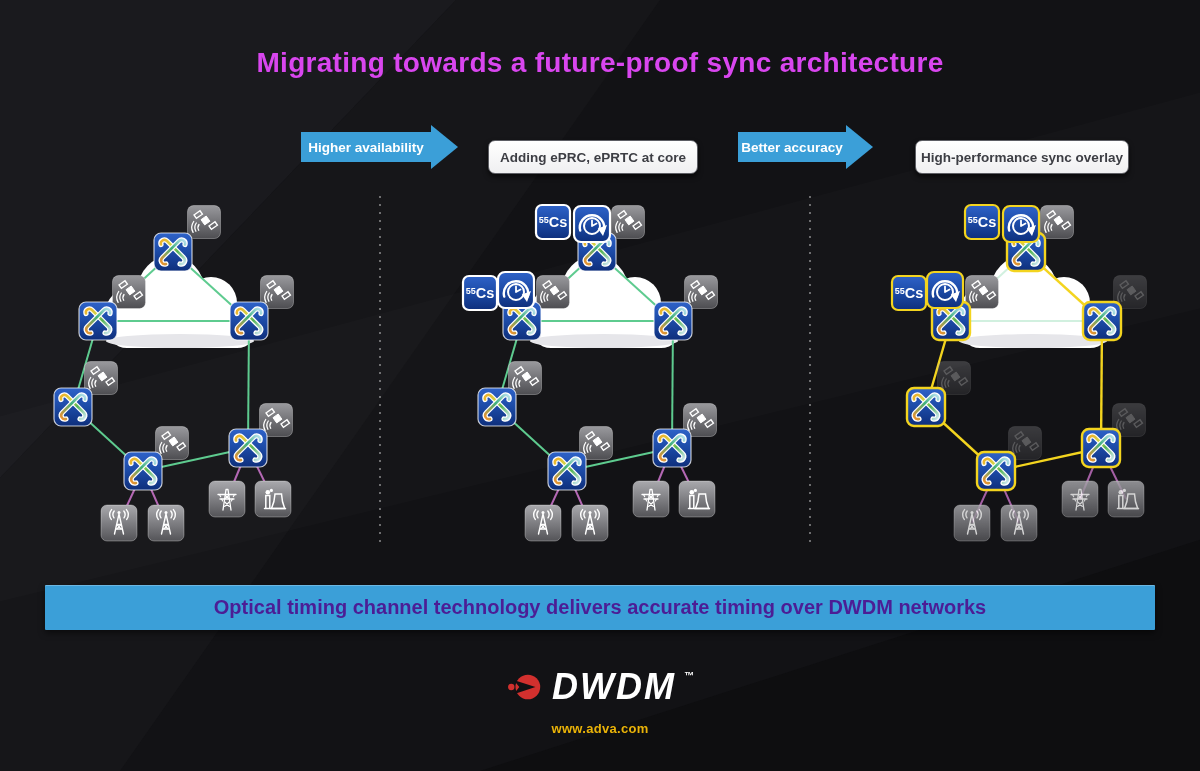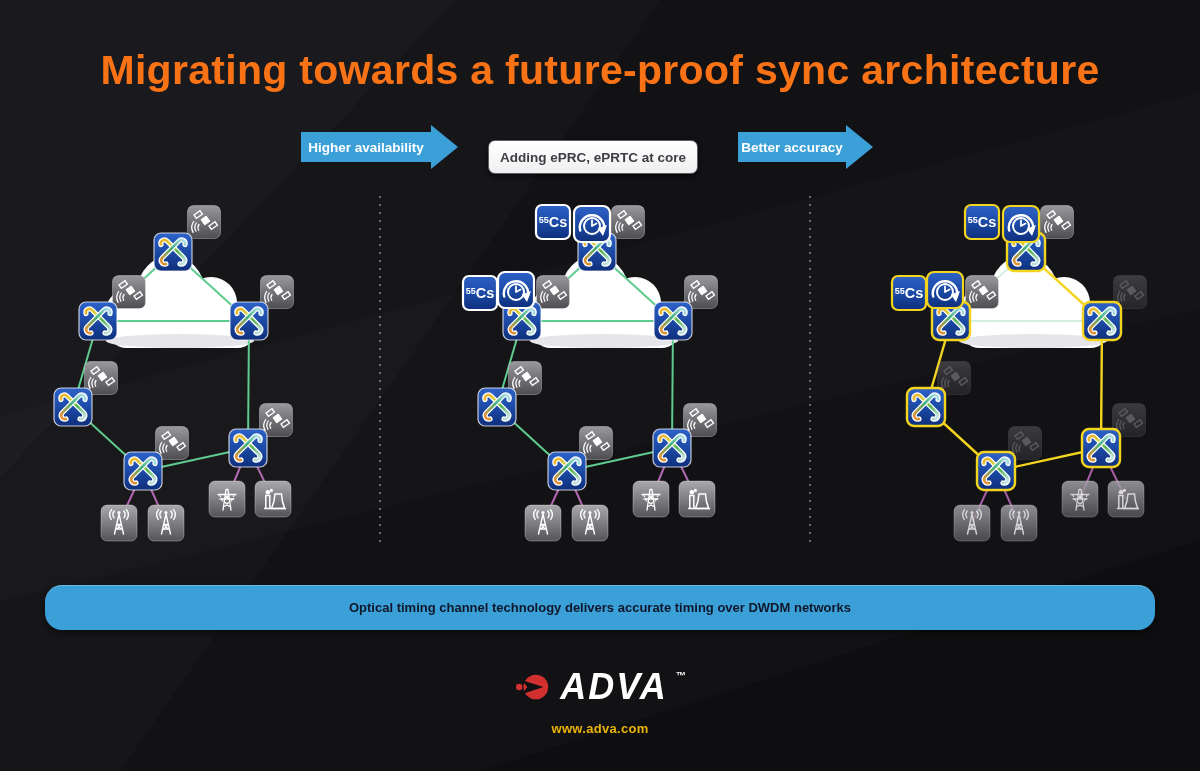--- a/index.html
+++ b/index.html
@@ -3,42 +3,42 @@
 <meta charset="utf-8">
 <style>
   html,body{margin:0;padding:0;background:#0a0a0c;}
   .stage{position:relative;width:1200px;height:771px;overflow:hidden;
          background:#121215;font-family:"Liberation Sans",sans-serif;}
   .bg-shard{position:absolute;inset:0;pointer-events:none;}
   .bg-a{background:#1a1a1e;clip-path:polygon(0 0,38% 0,0 62%);}
   .bg-b{background:#161619;clip-path:polygon(38% 0,55% 0,10% 100%,0 100%,0 62%);}
   .bg-c{background:#0e0e10;clip-path:polygon(100% 70%,100% 100%,40% 100%);}
   .bg-d{background:rgba(255,255,255,0.015);clip-path:polygon(100% 12%,100% 40%,0 78%,0 54%);}
-  .title{position:absolute;top:47px;left:0;width:100%;text-align:center;color:#f97316;
-         font-size:41px;font-weight:700;letter-spacing:.3px;}
+  .title{position:absolute;top:47px;left:0;width:100%;text-align:center;color:#d946ef;
+         font-size:28px;font-weight:700;letter-spacing:.3px;}
   .arrow{position:absolute;top:132px;height:30px;background:var(--accent);color:#fff;
          font-weight:700;font-size:13.5px;display:flex;align-items:center;justify-content:center;}
   .arrow::after{content:'';position:absolute;left:100%;top:-7px;width:0;height:0;
          border-top:22px solid transparent;border-bottom:22px solid transparent;
          border-left:27px solid var(--accent);}
   .arrow-1{left:301px;width:130px;}
   .arrow-2{left:738px;width:108px;}
   .label-box{position:absolute;top:140px;height:34px;box-sizing:border-box;
          background:linear-gradient(#ffffff,#efeff1);border:1px solid #5d5e64;border-radius:7px;
          box-shadow:0 3px 5px rgba(0,0,0,.6);color:#3d3e44;font-weight:700;font-size:13.5px;
          display:flex;align-items:center;justify-content:center;}
   .box-1{left:488px;width:210px;}
   .box-2{left:915px;width:214px;}
   .separator{position:absolute;top:196px;height:348px;width:2px;
          background:repeating-linear-gradient(to bottom,rgba(255,255,255,.38) 0 2px,transparent 2px 8px);}
   .sep-1{left:379px;} .sep-2{left:809px;}
   .diagram{position:absolute;top:190px;width:350px;height:370px;}
-  .banner{position:absolute;left:45px;top:585px;width:1110px;height:45px;border-radius:17px;
+  .banner{position:absolute;left:45px;top:585px;width:1110px;height:45px;border-radius:1px;
          background:var(--accent);display:flex;align-items:center;justify-content:center;
-         color:#0f172a;font-weight:700;font-size:13px;
+         color:#4c1d95;font-weight:700;font-size:20px;
          box-shadow:inset 0 1px 0 rgba(255,255,255,.25),0 3px 6px rgba(0,0,0,.5);}
   .logo-row{position:absolute;top:668px;left:0;width:100%;display:flex;
          align-items:center;justify-content:center;gap:8px;}
   .adva-text{color:#fff;font-size:36px;font-weight:800;font-style:italic;letter-spacing:2px;line-height:1;}
   .tm{color:#fff;font-size:10px;font-weight:700;align-self:flex-start;margin-top:2px;}
   .site{position:absolute;top:721px;left:0;width:100%;text-align:center;color:#eab308;
          font-weight:700;font-size:13px;letter-spacing:.3px;}
 </style>
 </head>
 <body>
@@ -53,35 +53,38 @@
 
   <div class="arrow arrow-1">
     <span>Higher availability</span>
   </div>
   <div class="label-box box-1">
     <span>Adding ePRC, ePRTC at core</span>
   </div>
   <div class="arrow arrow-2">
     <span>Better accuracy</span>
   </div>
+  <div class="label-box box-2">
+    <span>High-performance sync overlay</span>
+  </div>
 
   <div class="separator sep-1"></div>
   <div class="separator sep-2"></div>
 
   <div class="banner">
     <span>Optical timing channel technology delivers accurate timing over DWDM networks</span>
   </div>
 
   <div class="logo-row">
     <svg width="38" height="38" viewBox="0 0 40 40">
       <circle cx="5.5" cy="20" r="3.4" fill="#d2302e"></circle>
       <circle cx="23" cy="20" r="13" fill="#d2302e"></circle>
       <polygon points="8,12.5 31,20 8,27.5 14,20" fill="#101013"></polygon>
     </svg>
-    <span class="adva-text">ADVA</span>
+    <span class="adva-text">DWDM</span>
     <span class="tm">™</span>
   </div>
   <div class="site">www.adva.com</div>
 
   <svg width="0" height="0" style="position:absolute" aria-hidden="true">
     <defs>
       <linearGradient id="gradNode" x1="0" y1="0" x2="0" y2="1">
         <stop offset="0" stop-color="#2e62c8"></stop>
           <stop offset=".5" stop-color="#1c4aa6"></stop>
           <stop offset="1" stop-color="#0e2f7c"></stop>

